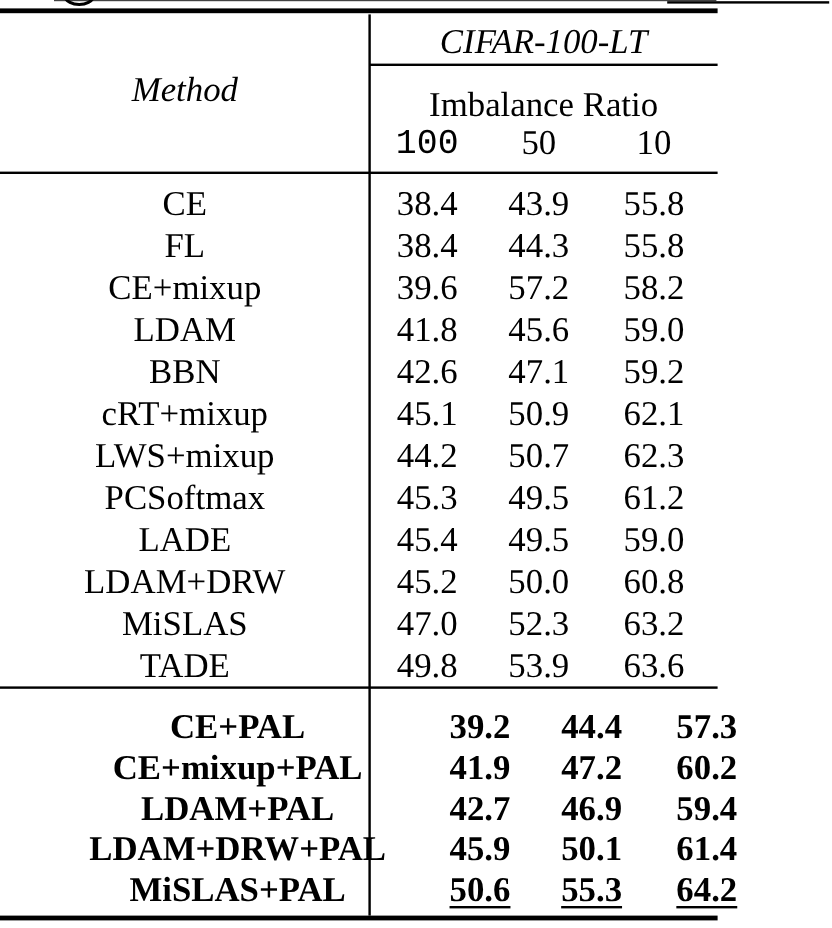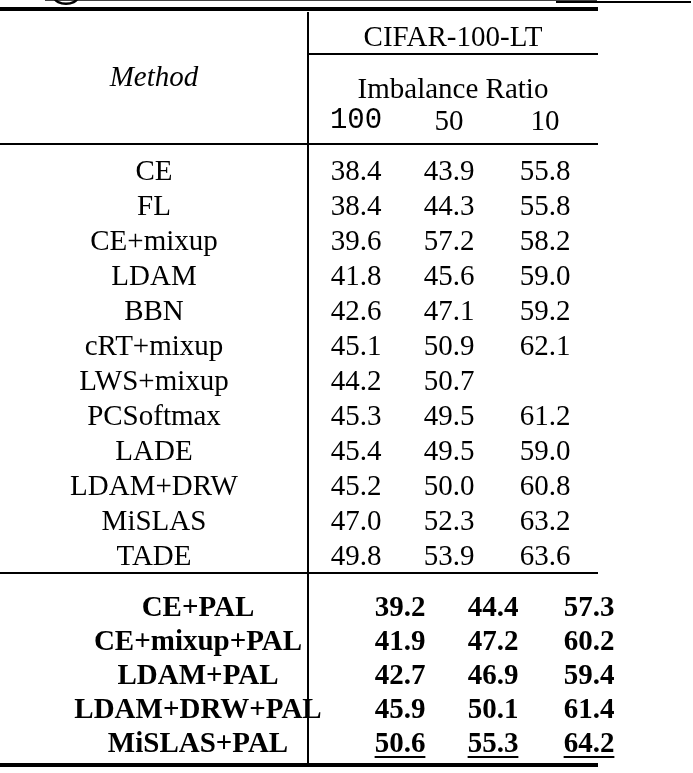--- a/index.html
+++ b/index.html
@@ -23,21 +23,21 @@
   .frag-left-hairline{position:absolute;left:45px;top:0;width:552px;height:1.2px;background:#222;opacity:.85;}
   .frag-right-underline{position:absolute;left:556px;top:1px;width:135px;height:2.4px;background:#000;}
   .frag-glyph{position:absolute;left:52px;top:-1px;}
   
   .hlabel{
     position:absolute;
     transform:translate(-50%,-50%);
     font-size:29px;line-height:29px;white-space:nowrap;
   }
   .h-method{left:154px;top:76px;font-style:italic;}
-  .h-dataset{left:453px;top:36px;}
+  .h-dataset{left:453px;top:36px;font-style:italic;}
   .h-sub{left:453px;top:88px;}
   .h-c1{left:356px;top:120px;font-family:Liberation Mono, monospace;}
   .h-c2{left:449px;top:120px;}
   .h-c3{left:545px;top:120px;}
   
   .rows{position:absolute;left:0;width:598px;}
   .row{
     display:grid;
     grid-template-columns:310px 92px 94px 98px;
     height:35px;
@@ -114,20 +114,21 @@
       <div class="row">
         <div class="cell method">cRT+mixup</div>
         <div class="cell">45.1</div>
         <div class="cell">50.9</div>
         <div class="cell">62.1</div>
       </div>
       <div class="row">
         <div class="cell method">LWS+mixup</div>
         <div class="cell">44.2</div>
         <div class="cell">50.7</div>
+        <div class="cell">62.3</div>
       </div>
       <div class="row">
         <div class="cell method">PCSoftmax</div>
         <div class="cell">45.3</div>
         <div class="cell">49.5</div>
         <div class="cell">61.2</div>
       </div>
       <div class="row">
         <div class="cell method">LADE</div>
         <div class="cell">45.4</div>

